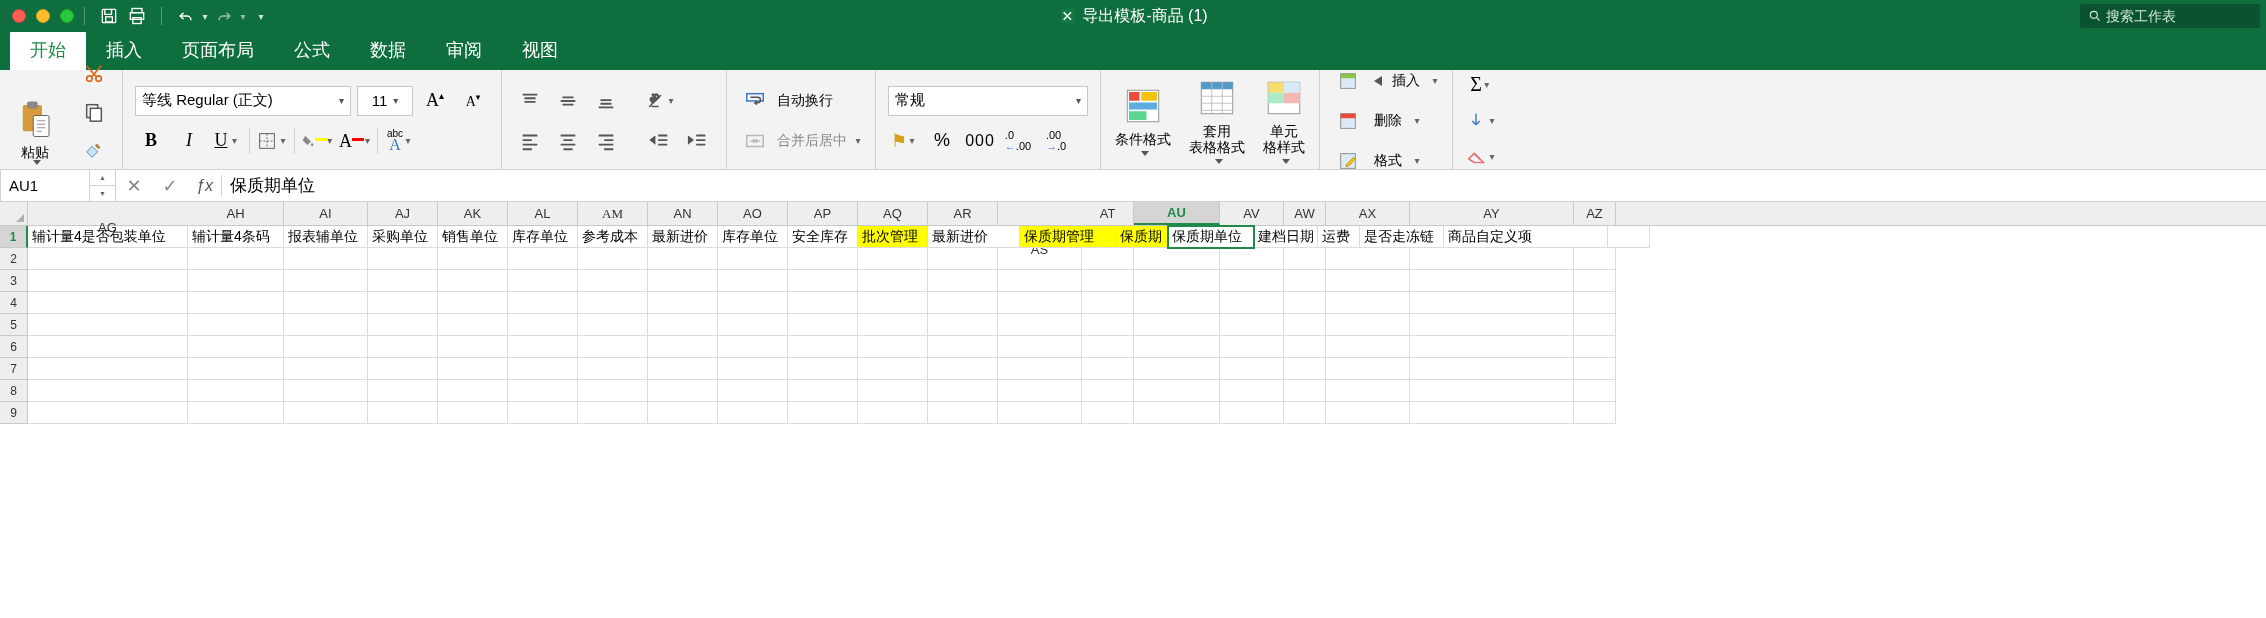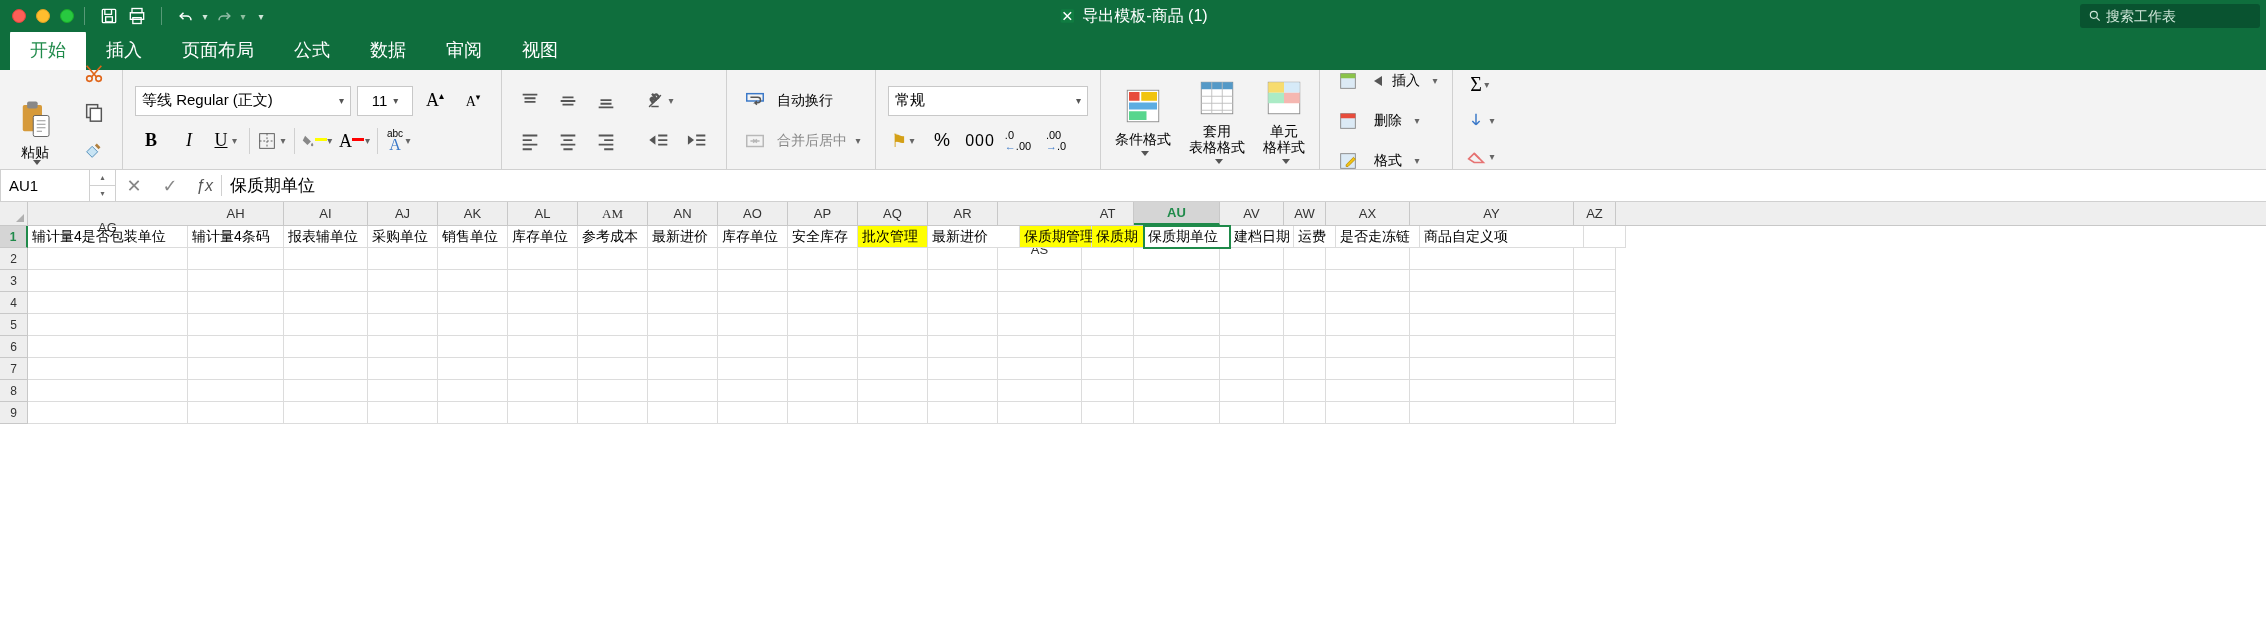--- a/index.html
+++ b/index.html
@@ -512,21 +512,21 @@
         <div class="cell" style="width: 84px;">报表辅单位</div>
         <div class="cell" style="width: 70px;">采购单位</div>
         <div class="cell" style="width: 70px;">销售单位</div>
         <div class="cell" style="width: 70px;">库存单位</div>
         <div class="cell" style="width: 70px;">参考成本</div>
         <div class="cell" style="width: 70px;">最新进价</div>
         <div class="cell" style="width: 70px;">库存单位</div>
         <div class="cell" style="width: 70px;">安全库存</div>
         <div class="cell hl" style="width: 70px;">批次管理</div>
         <div class="cell" style="width: 92px;">最新进价</div>
-        <div class="cell hl" style="width: 72px;">保质期管理</div>
+        <div class="cell hl" style="width: 96px;">保质期管理</div>
         <div class="cell hl" style="width: 52px;">保质期</div>
         <div class="cell active" style="width: 86px;">保质期单位</div>
         <div class="cell" style="width: 64px;">建档日期</div>
         <div class="cell" style="width: 42px;">运费</div>
         <div class="cell" style="width: 84px;">是否走冻链</div>
         <div class="cell" style="width: 164px;">商品自定义项</div>
         <div class="cell" style="width: 42px;"></div>
       </div>
       <div class="gridrow">
         <div class="rowh">2</div>

